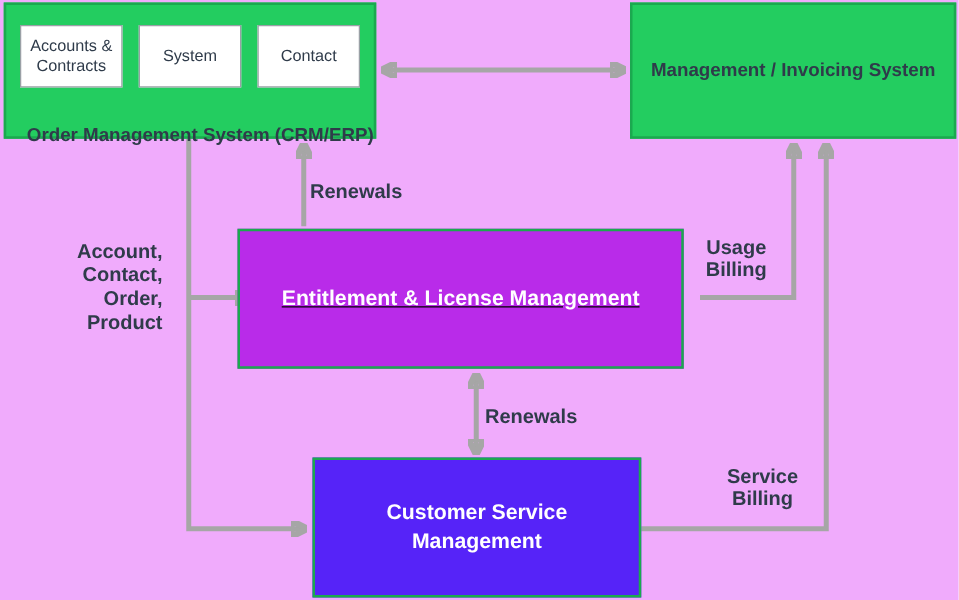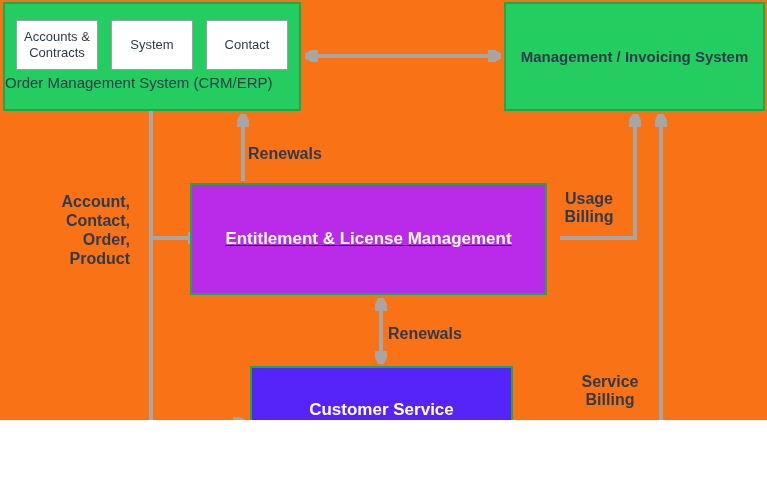--- a/index.html
+++ b/index.html
@@ -1,20 +1,20 @@
 <!DOCTYPE html>
 <html><head>
 <meta charset="utf-8">
 <style>
   html, body { margin: 0; padding: 0; background: #ffffff; }
   .canvas {
     position: relative;
     width: 767px;
-    height: 420px;
-    background: #f97316;
+    height: 480px;
+    background: #f0abfc;
     font-family: "Liberation Sans", sans-serif;
     overflow: hidden;
   }
   .connectors { position: absolute; left: 0; top: 0; }
   .connectors path { stroke: #A6A6A6; stroke-width: 4; fill: none; }
 
   .box {
     position: absolute;
     border: 2px solid #1BA94F;
     box-sizing: border-box;
@@ -41,23 +41,23 @@
     align-items: center;
     justify-content: center;
     text-align: center;
     font-size: 13px;
     line-height: 1.25;
     color: #2F3B4A;
     padding: 2px;
     box-sizing: border-box;
   }
   .oms-title {
-    margin-top: 4px;
-    text-align: left;
-    font-weight: normal;
+    margin-top: 30px;
+    text-align: right;
+    font-weight: bold;
     font-size: 15px;
     color: #2F3B4A;
   }
 
   .box-label { font-weight: bold; text-align: center; white-space: pre-line; padding: 0 4px; }
   .dark-label  { color: #2F3B4A; font-size: 15px; }
   .light-label { color: #ffffff; font-size: 17px; line-height: 1.35; }
 
   .conn-label {
     position: absolute;

